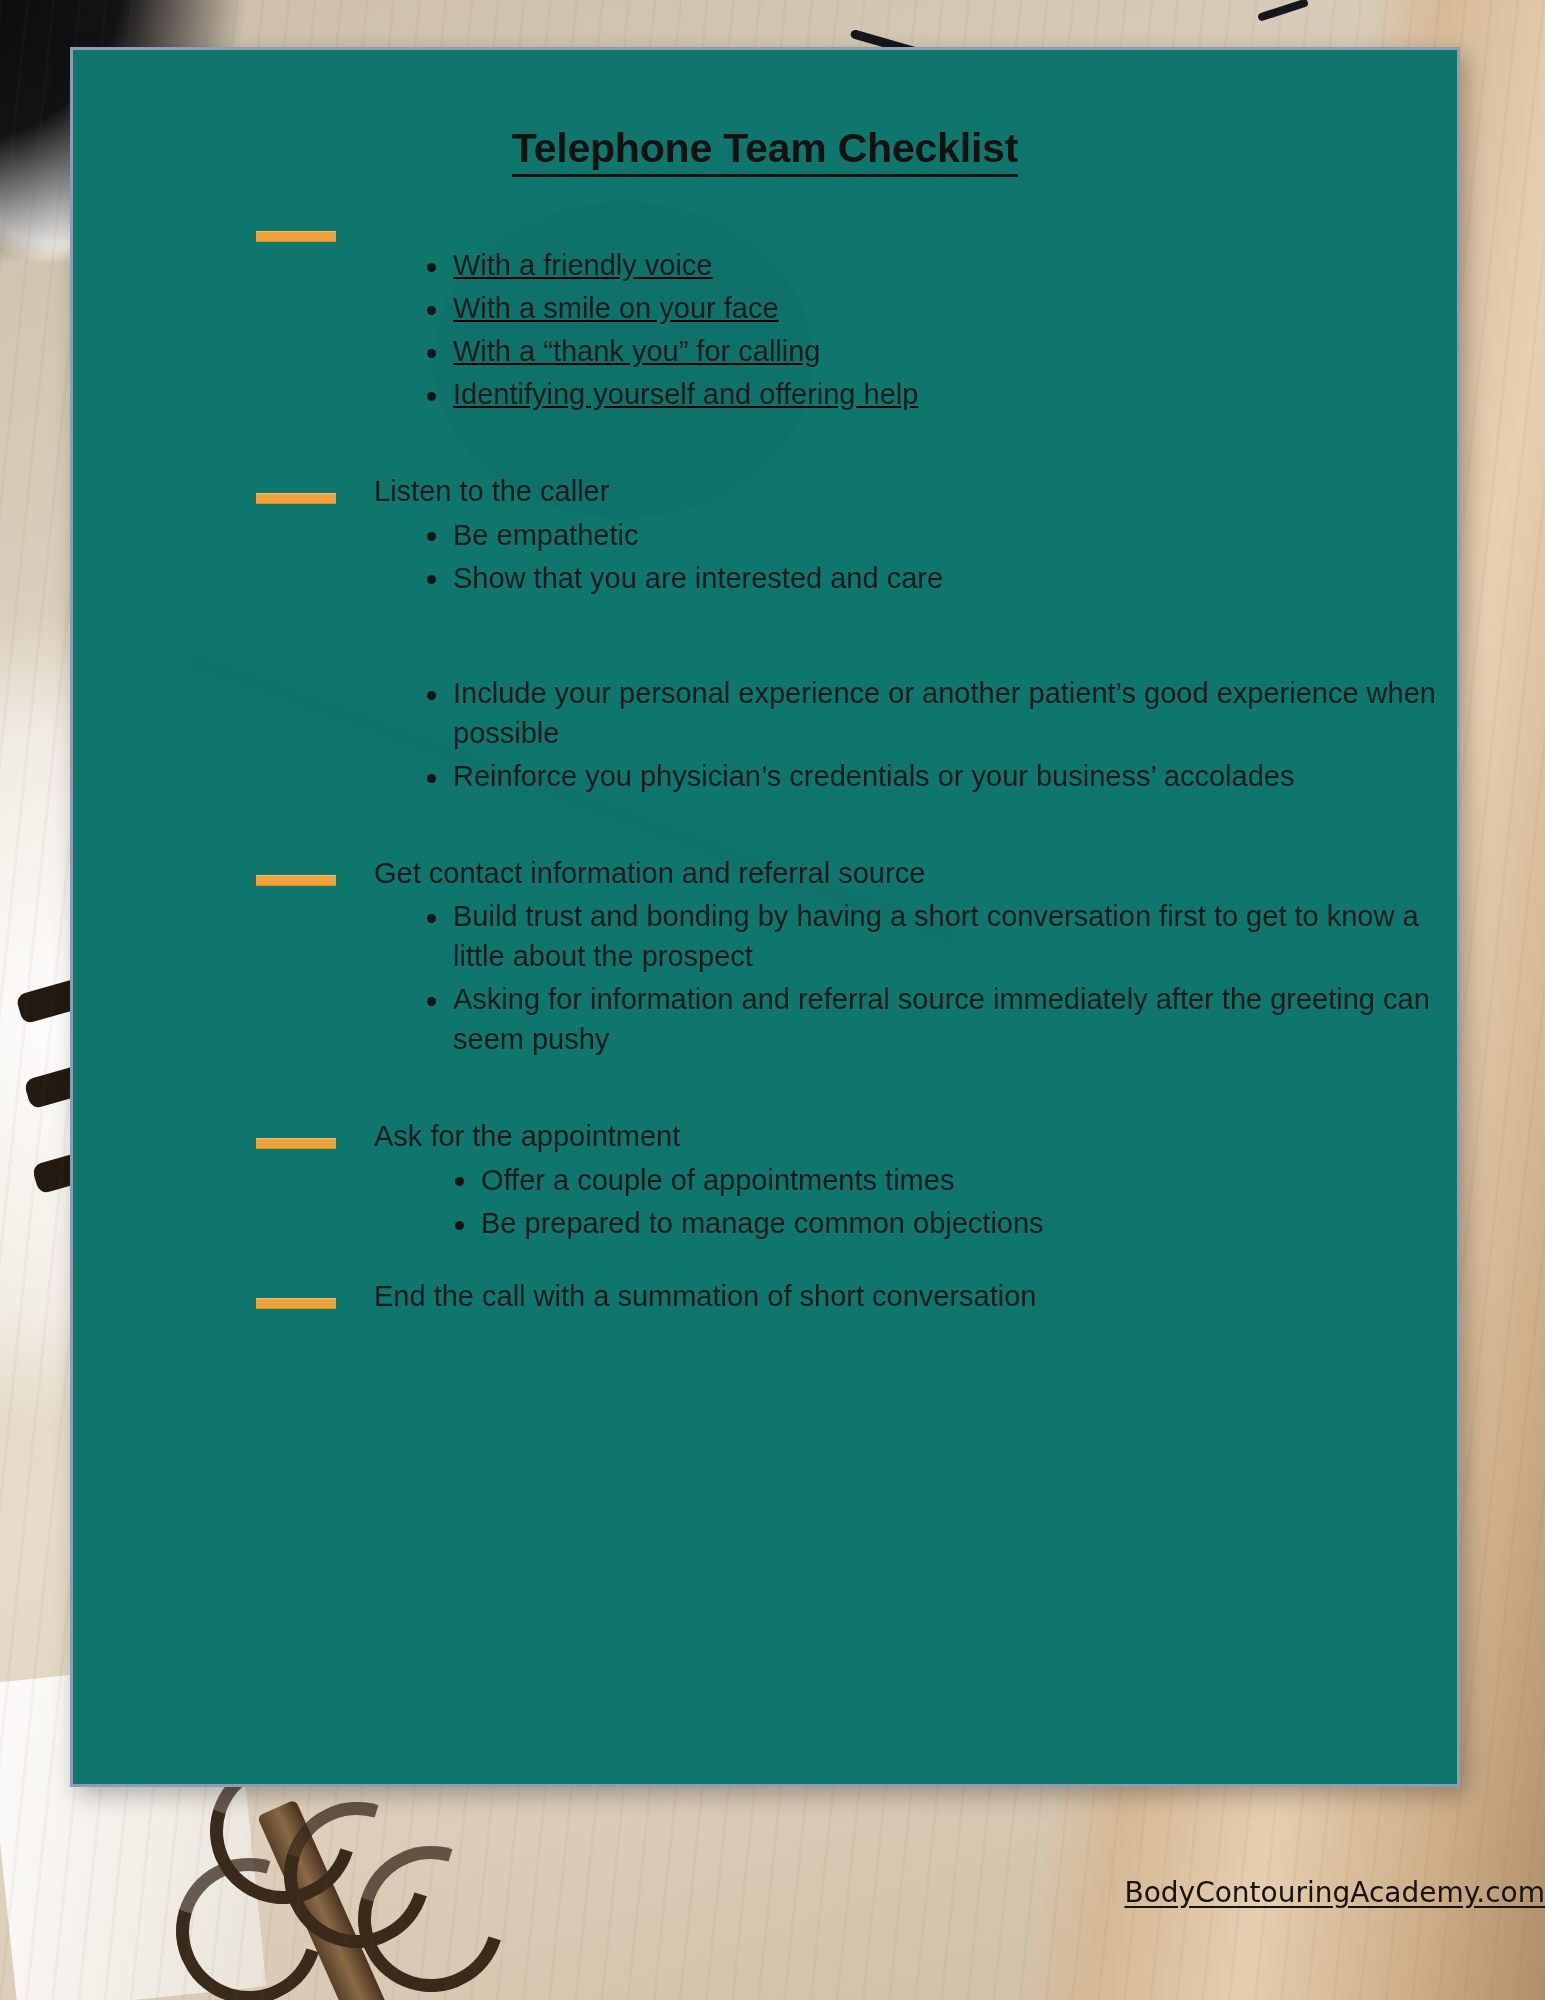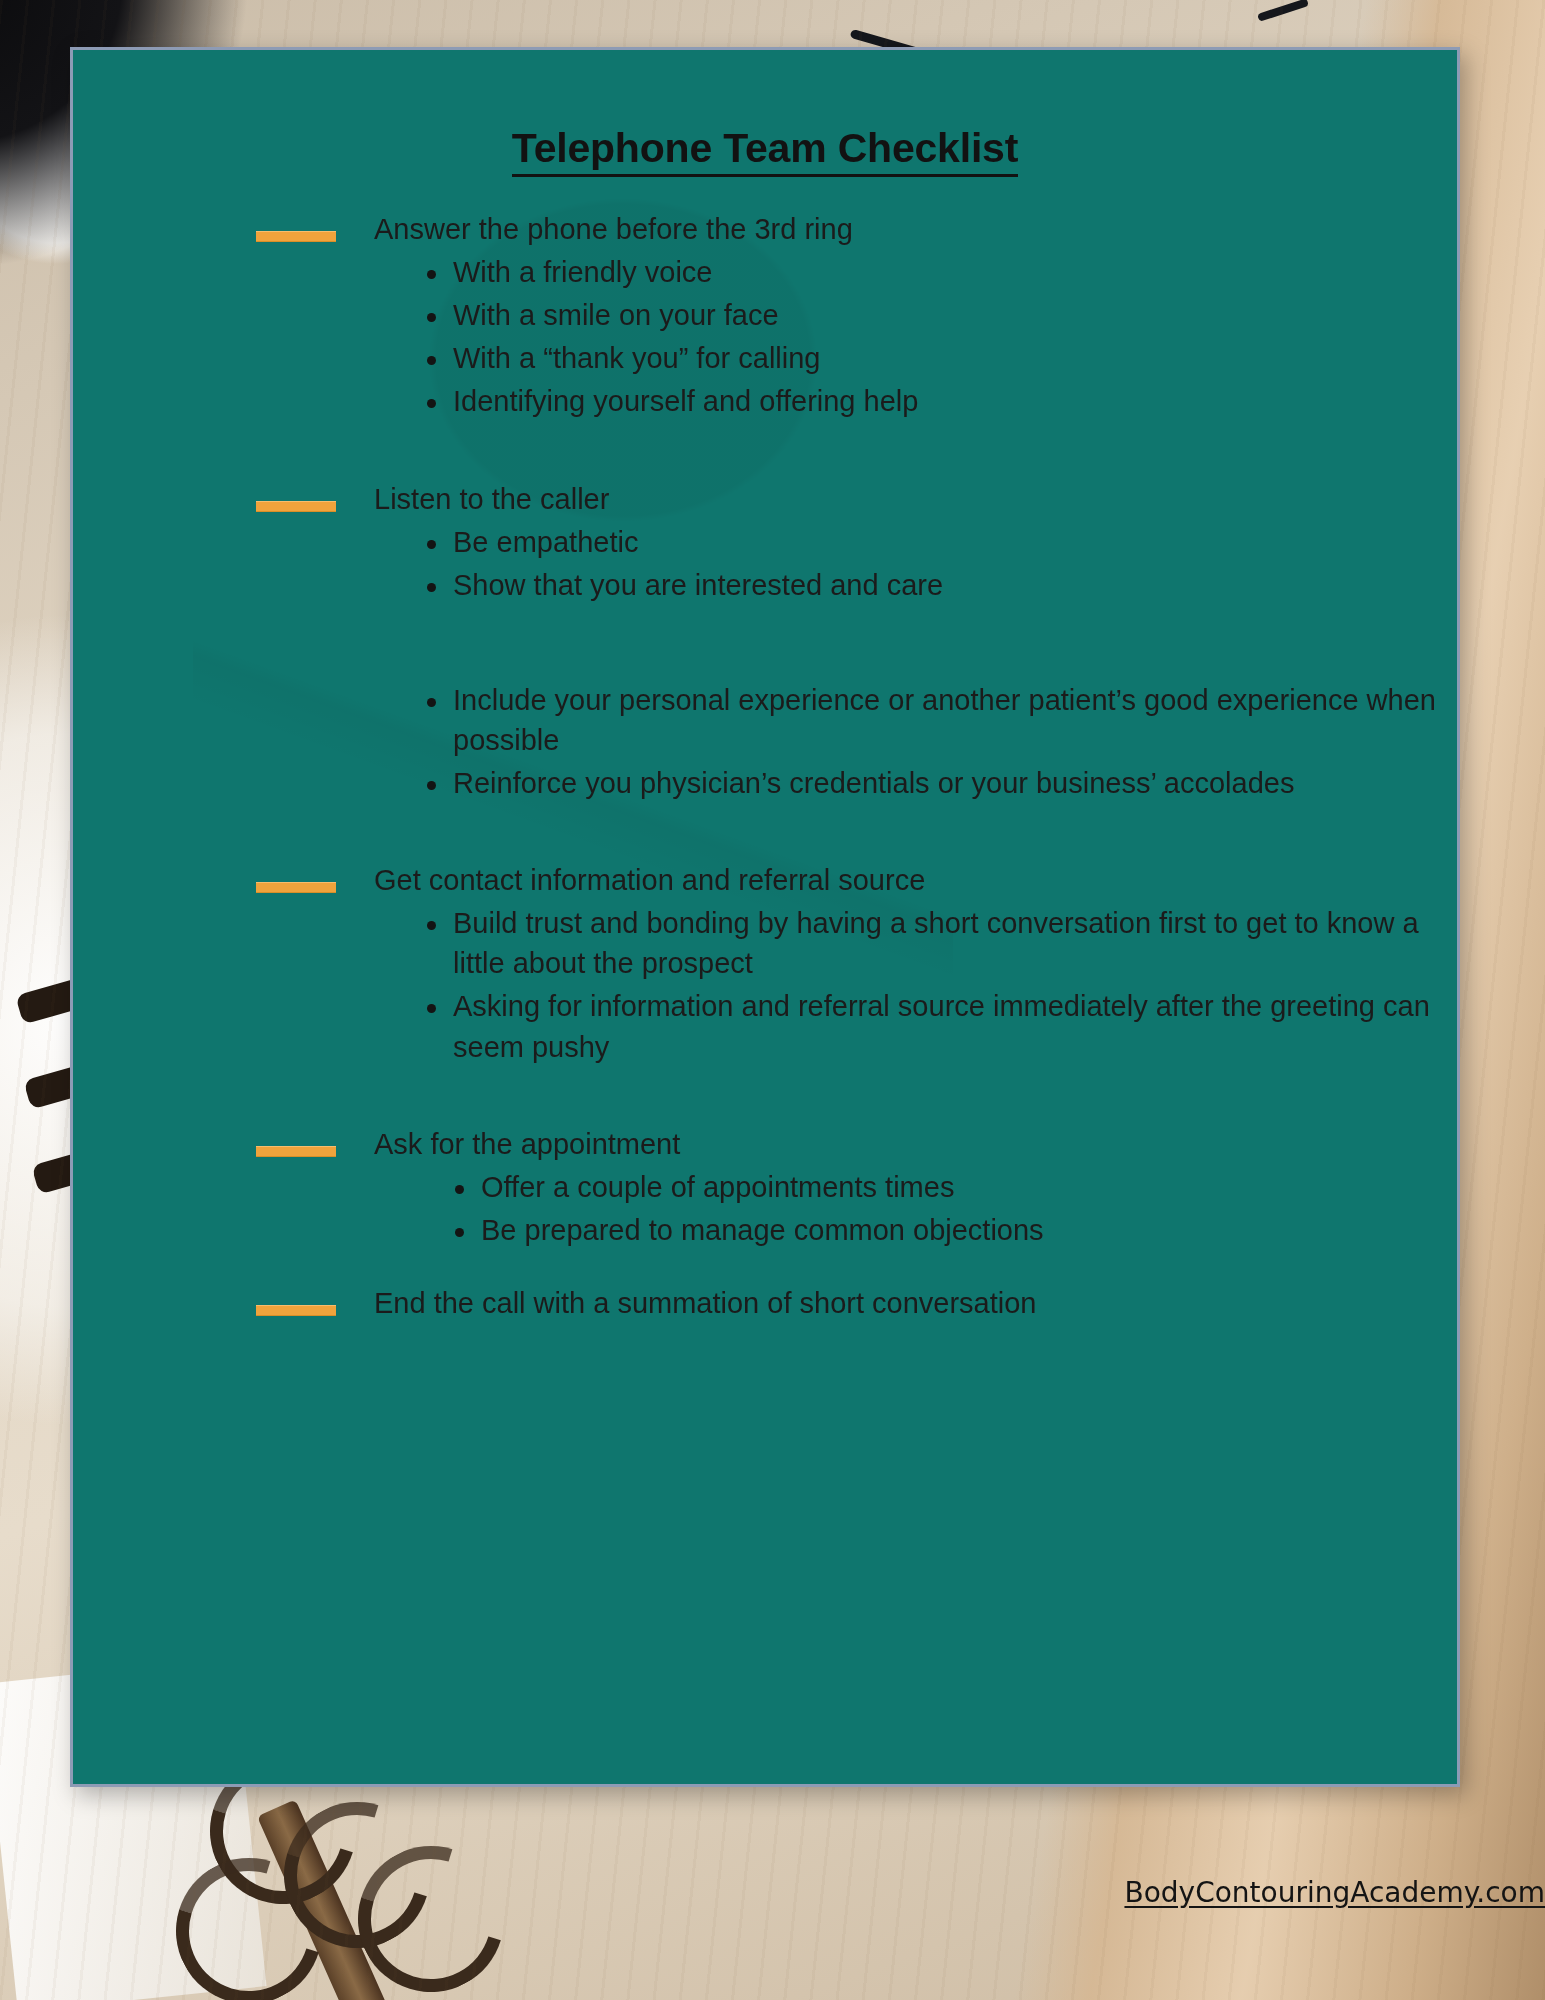--- a/index.html
+++ b/index.html
@@ -196,21 +196,21 @@
     left: -26px;
     top: 0.62em;
     width: 9px; height: 9px;
     background: #141414;
     border-radius: 50%;
   }
   .bullet .btext { display: block; }
 
   
   .s0 .dash  { margin-left: 183px; }
-  .s0 .bullets { margin-left: 380px; }
+  .s0 .bullets { margin-left: 380px; text-decoration: underline; }
   .s1 .dash  { margin-left: 183px; }
   .s1 .bullets { margin-left: 380px; }
   .s2 .dash  { margin-left: 183px; }
   .s2 .bullets { margin-left: 380px; max-width: 1010px; }
   .s3 .dash  { margin-left: 183px; }
   .s3 .bullets { margin-left: 380px; max-width: 1010px; }
   .s4 .dash  { margin-left: 183px; }
   .s4 .bullets { margin-left: 408px; }
   .s5 .dash  { margin-left: 183px; }
 
@@ -259,21 +259,20 @@
 
   <h1 id="page-title">
     <span>Telephone Team Checklist</span>
   </h1>
 
   <div id="checklist">
 
     <div class="section s0">
       <div class="section-head">
         <div class="dash"></div>
-        <div class="section-title">Answer the phone before the 3rd ring</div>
       </div>
       <ul class="bullets">
         <li class="bullet">
             <span class="dot"></span>
             <span class="btext">With a friendly voice</span>
           </li>
         <li class="bullet">
             <span class="dot"></span>
             <span class="btext">With a smile on your face</span>
           </li>

